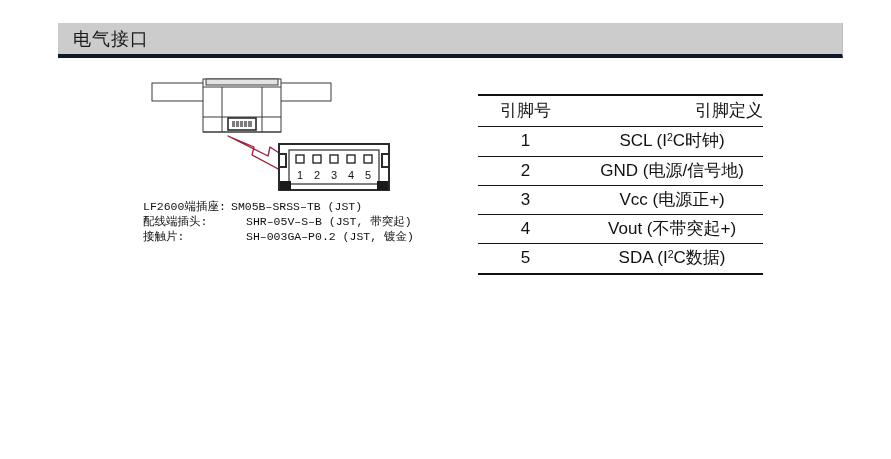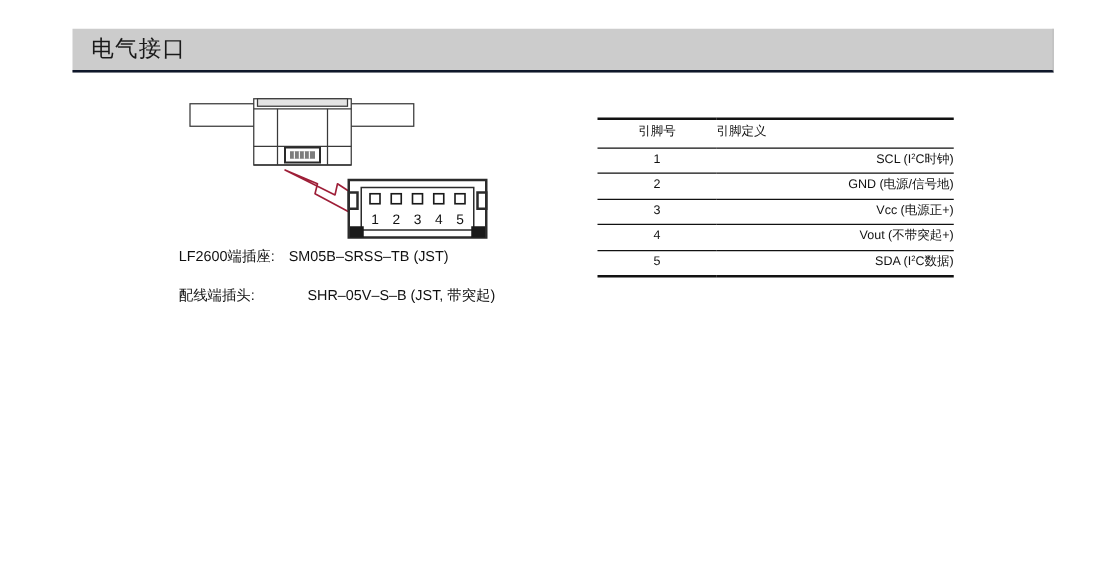--- a/index.html
+++ b/index.html
@@ -19,21 +19,21 @@
 
   
   #section-banner {
     position: absolute;
     left: 58px;
     top: 23px;
     width: 785px;
     height: 35px;
     background: #cccccc;
     border-right: 1px solid #bdbdbd;
-    border-bottom: 2px solid #0f172a;
+    border-bottom: 4px solid #0f172a;
     box-sizing: border-box;
     display: flex;
     align-items: center;
   }
   #section-banner .banner-title {
     font-size: 18px;
     line-height: 1;
     letter-spacing: 1px;
     color: #1a1a1a;
     padding-left: 15px;
@@ -66,38 +66,39 @@
     top: 199px;
     width: 300px;
     font-size: 11.5px;
     line-height: 15.2px;
     white-space: nowrap;
     color: #111111;
   }
   #connector-spec .spec-line {
     display: block;
     height: 15.2px;
+    font-family: Liberation Mono, monospace;
   }
   #connector-spec .spec-label {
     display: inline-block;
     text-align: left;
   }
   #connector-spec .lbl-w1 { width: 88px; }
-  #connector-spec .lbl-w2 { width: 103px; margin-top: 16px; }
+  #connector-spec .lbl-w2 { width: 103px; }
   #connector-spec .lbl-w3 { width: 103px; }
   #connector-spec .spec-indent { display: inline-block; width: 103px; }
 
   
   #pinout-table {
     position: absolute;
     left: 478px;
     top: 94px;
     width: 285px;
     border-collapse: collapse;
-    font-size: 10px;
+    font-size: 17px;
     color: #111111;
   }
   #pinout-table th,
   #pinout-table td {
     border-top: 1px solid #111111;
     border-bottom: 1px solid #111111;
     padding: 3px 0 4px 0;
     font-weight: normal;
     line-height: 1.25;
   }
@@ -108,25 +109,25 @@
   }
   #pinout-table tbody tr:last-child td {
     border-bottom: 2px solid #111111;
   }
   #pinout-table .col-pin {
     width: 98px;
     text-align: center;
   }
   #pinout-table .col-def {
     width: 187px;
+    text-align: center;
+    padding-left: 8px;
+  }
+  #pinout-table .hdr-def {
     text-align: right;
-    padding-left: 8px;
-  }
-  #pinout-table .hdr-def {
-    text-align: left;
     padding-left: 0;
   }
   sup.sup2 {
     font-size: 0.62em;
     vertical-align: 0.48em;
     line-height: 0;
   }
 </style>
 </head>
 <body>
@@ -204,20 +205,23 @@
   </svg>
 </div>
 
 <div id="connector-spec">
   <span class="spec-line">
     <span class="spec-label lbl-w1">LF2600端插座:</span><span>SM05B–SRSS–TB (JST)</span>
   </span>
   <span class="spec-line">
     <span class="spec-label lbl-w2">配线端插头:</span><span>SHR–05V–S–B (JST, 带突起)</span>
   </span>
+  <span class="spec-line">
+    <span class="spec-label lbl-w3">接触片:</span><span>SH–003GA–P0.2 (JST, 镀金)</span>
+  </span>
 </div>
 
 <table id="pinout-table">
   <thead>
     <tr>
       <th class="col-pin">引脚号</th>
       <th class="col-def hdr-def">引脚定义</th>
     </tr>
   </thead>
   <tbody>

